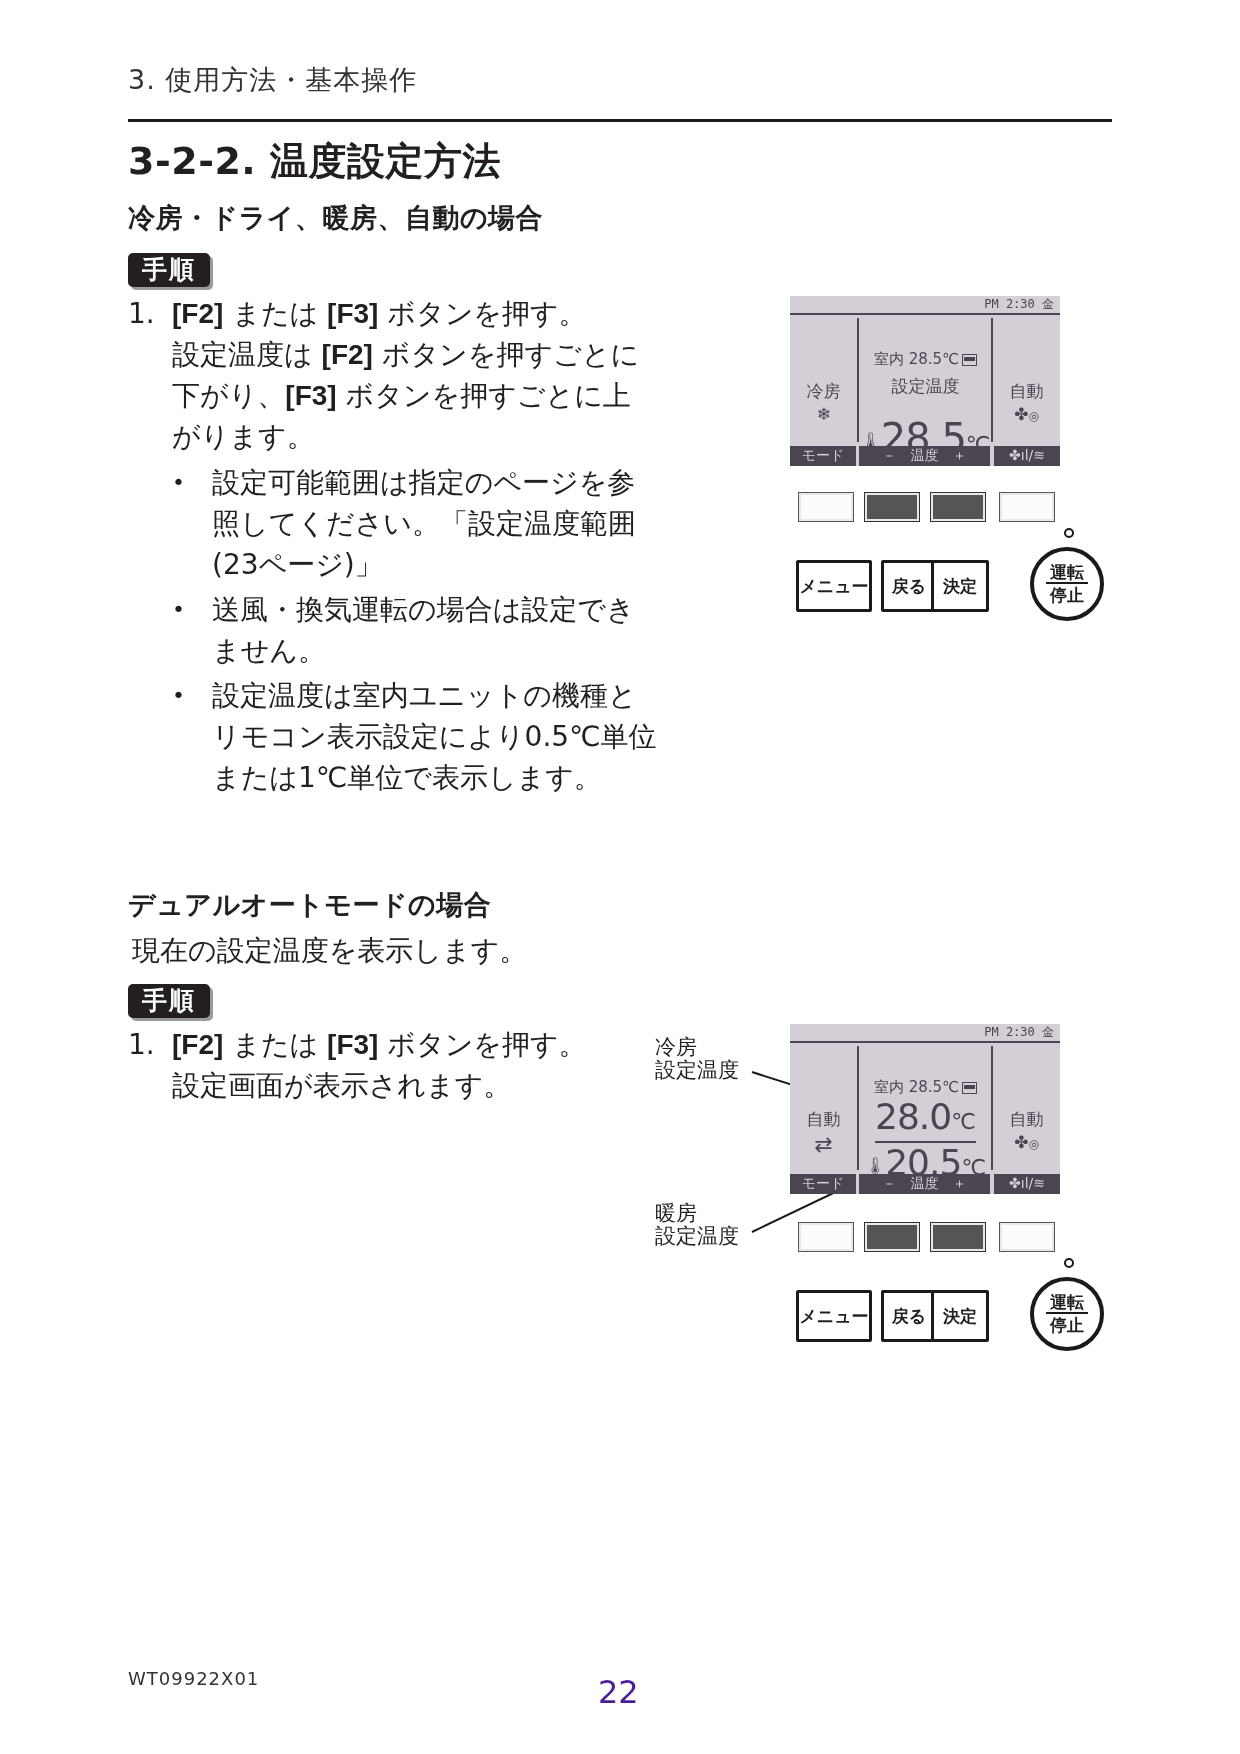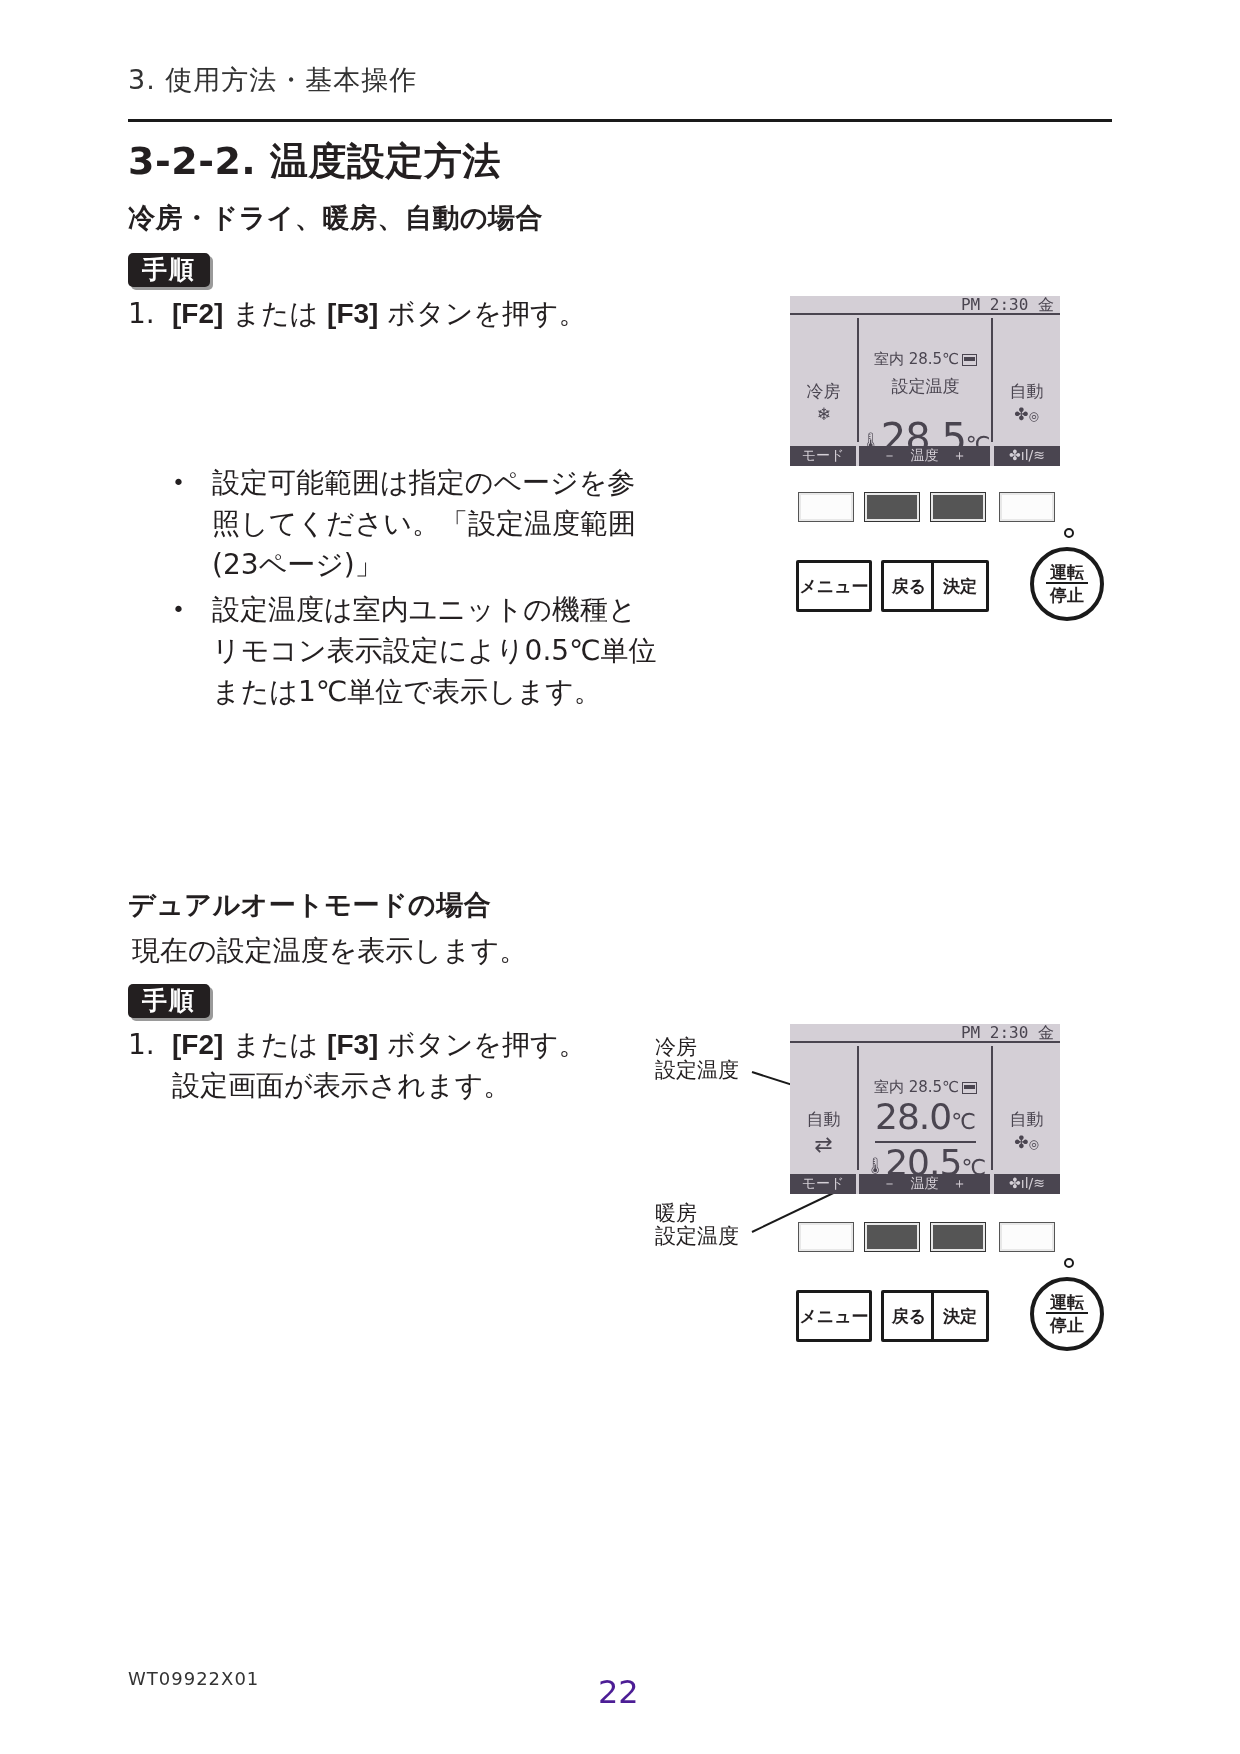--- a/index.html
+++ b/index.html
@@ -18,21 +18,21 @@
   .step .body { margin-left:44px; }
   .step b { font-family:"Liberation Sans", sans-serif; font-weight:bold; }
   .bullets { font-size:28px; line-height:41px; }
   .bullet { position:relative; padding-left:42px; margin-bottom:4px; }
   .bullet::before { content:"•"; position:absolute; left:2px; top:0; font-size:22px; }
   .plain { font-size:28px; }
 
   
   .lcd { width:270px; height:170px; background:#d4cfd6; font-family:"DejaVu Sans", sans-serif; color:#4a4550; }
   .lcd .top { position:absolute; left:0; top:0; width:270px; height:17px; border-bottom:2px solid #4a4550; }
-  .lcd .clock { position:absolute; right:6px; top:0; font-family:"DejaVu Sans Mono", monospace; font-size:16px; line-height:17px; }
+  .lcd .clock { position:absolute; right:6px; top:0; font-family:"DejaVu Sans Mono", monospace; font-size:12px; line-height:17px; }
   .lcd .vline { position:absolute; top:22px; width:2px; height:124px; background:#4a4550; }
   .lcd .mode-l { position:absolute; left:0; width:67px; text-align:center; font-size:17px; }
   .lcd .mode-r { position:absolute; right:0; width:67px; text-align:center; font-size:17px; }
   .lcd .center { position:absolute; left:69px; width:133px; text-align:center; }
   .lcd .room { font-size:15px; }
   .lcd .room-box { display:inline-block; width:13px; height:10px; border:1px solid #4a4550; vertical-align:middle; position:relative; margin-left:3px; }
   .lcd .room-box::after { content:""; position:absolute; left:1px; top:2px; width:11px; height:4px; background:#4a4550; }
   .lcd .bigtemp { font-family:"DejaVu Sans", sans-serif; font-size:40px; line-height:40px; letter-spacing:-1px; }
   .lcd .deg { font-size:22px; }
   .lcd .bar { position:absolute; bottom:0; height:20px; background:#4a4550; color:#d4cfd6; font-size:14px; line-height:18px; text-align:center; }
@@ -59,25 +59,27 @@
 <div class="abs rule"></div>
 <div class="abs section-title">3-2-2. 温度設定方法</div>
 
 <div class="abs subhead" style="left:128px;top:200px;">冷房・ドライ、暖房、自動の場合</div>
 <div class="abs badge" style="left:128px;top:253px;">手順</div>
 
 <div class="abs step" style="left:128px;top:293px;width:530px;">
   <span class="num">1.</span>
   <div class="body">
     <div><b>[F2]</b><span> または </span><b>[F3]</b><span> ボタンを押す。</span></div>
+    <div style="width:480px;"><span>設定温度は </span><b>[F2]</b><span> ボタンを押すごとに下がり、</span><b>[F3]</b><span> ボタンを押すごとに上がります。</span></div>
   </div>
 </div>
 
 <div class="abs bullets" style="left:170px;top:462px;width:490px;">
   <div class="bullet">設定可能範囲は指定のページを参照してください。「設定温度範囲 (23ページ)」</div>
+  <div class="bullet">送風・換気運転の場合は設定できません。</div>
   <div class="bullet">設定温度は室内ユニットの機種とリモコン表示設定により0.5℃単位または1℃単位で表示します。</div>
 </div>
 
 <div class="abs lcd" style="left:790px;top:296px;">
   <div class="top">
       <span class="clock">PM 2:30 金</span>
     </div>
   <div class="vline" style="left:67px;"></div>
   <div class="vline" style="left:201px;"></div>
   <div class="mode-l" style="top:84px;">冷房</div>

